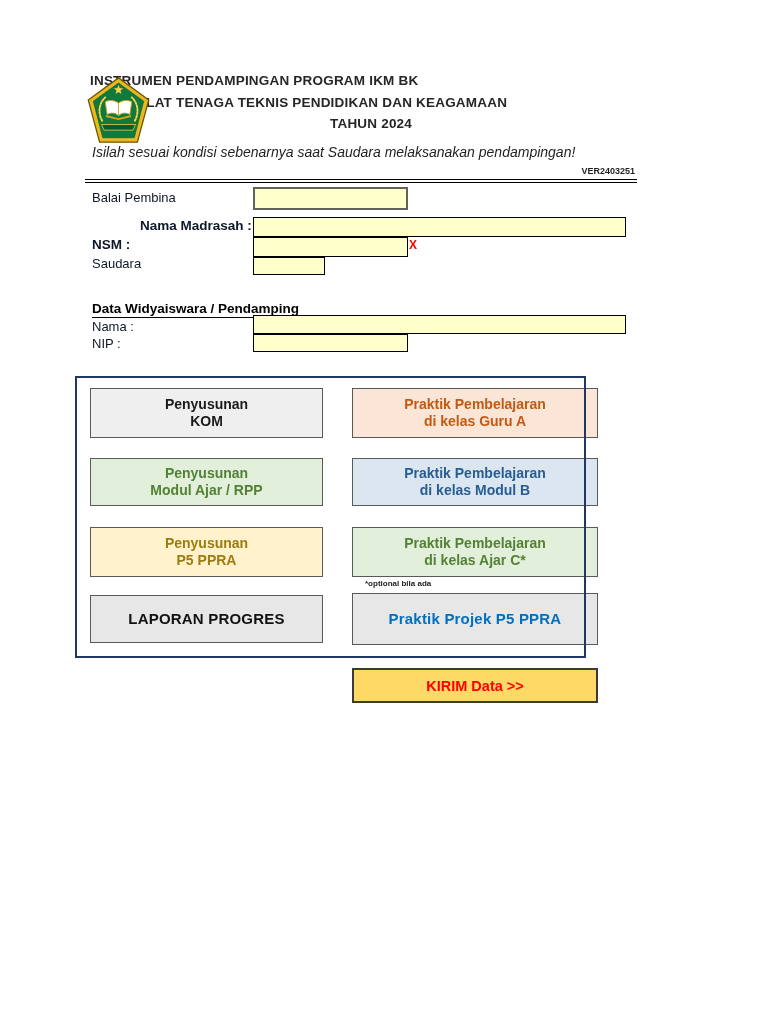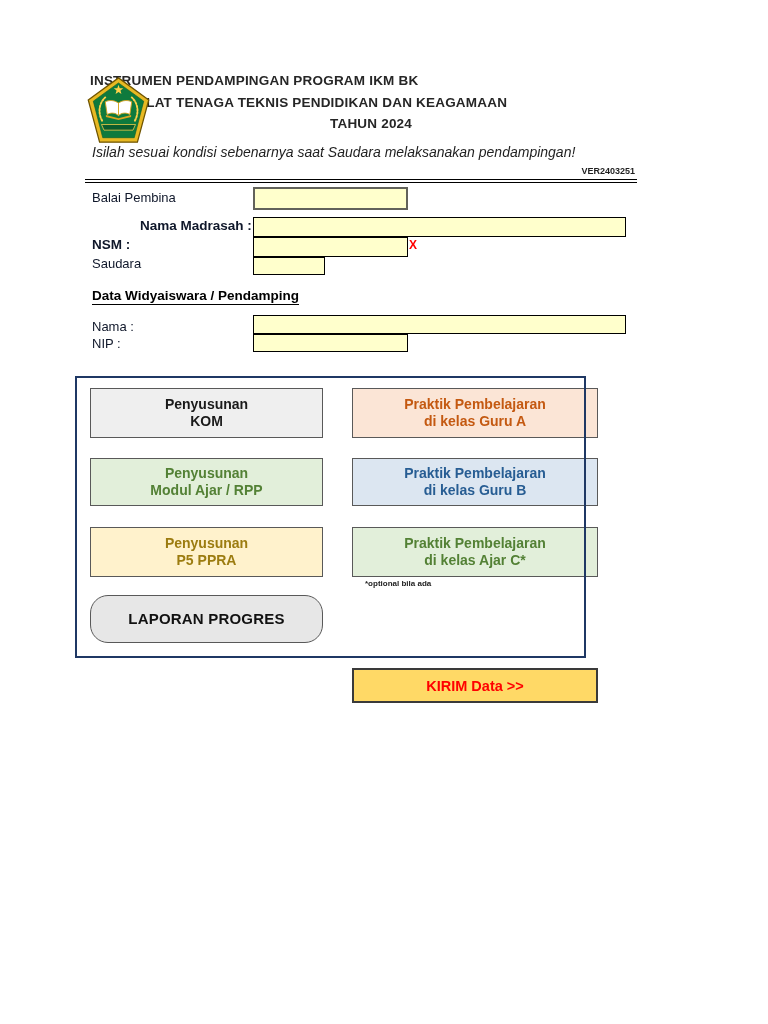--- a/index.html
+++ b/index.html
@@ -13,21 +13,21 @@
   .logo{z-index:3;}
   .note{font-size:14px;font-style:italic;color:#1f1f1f;white-space:nowrap;text-align:right;}
   .ver{font-size:9px;font-weight:bold;color:#1f1f1f;text-align:right;}
   .dbl-rule{border-top:1.5px solid #000;border-bottom:1.5px solid #000;height:2px;}
   
   .lbl{font-size:13px;color:#0f172a;white-space:nowrap;}
   .lbl.b{font-weight:bold;font-size:13.5px;}
   .ybox{background:#ffffcc;border:1px solid #000;box-sizing:border-box;cursor:text;}
   .ybox.thick{border:2px solid #62625a;}
   .err{font-size:12px;font-weight:bold;color:#ff0000;}
-  .sect{font-size:13.5px;font-weight:bold;color:#000;border-bottom:1.5px solid #000;padding-bottom:1px;white-space:nowrap;}
+  .sect{font-size:13.5px;font-weight:bold;color:#000;border-bottom:1.5px solid #000;padding-bottom:1px;white-space:nowrap;margin-top:13px;}
   
   .sel-rect{border:2px solid #1f3864;z-index:10;pointer-events:none;background:transparent;}
   .menu-btn{
     display:flex;flex-direction:column;align-items:center;justify-content:center;
     border:1.5px solid #595959;box-sizing:border-box;z-index:5;
     font-family:"Liberation Sans",sans-serif;font-weight:bold;font-size:14px;line-height:1.2;
     text-align:center;cursor:pointer;padding:0;
   }
   .menu-btn span{display:block;}
   .menu-btn.big{font-size:15px;letter-spacing:.2px;}
@@ -96,39 +96,42 @@
     <span>di kelas Guru A</span>
   </button>
 
   <button class="abs menu-btn" style="left: 90px; top: 458px; width: 233px; height: 48px; background-color: rgb(226, 239, 218); color: rgb(83, 129, 53);">
     <span>Penyusunan</span>
     <span>Modul Ajar / RPP</span>
   </button>
 
   <button class="abs menu-btn" style="left: 352px; top: 458px; width: 246px; height: 48px; background-color: rgb(220, 230, 241); color: rgb(39, 93, 147);">
     <span>Praktik Pembelajaran</span>
-    <span>di kelas Guru B</span>
+    <span>di kelas Modul B</span>
   </button>
 
   <button class="abs menu-btn" style="left: 90px; top: 527px; width: 233px; height: 50px; background-color: rgb(255, 242, 204); color: rgb(156, 124, 16);">
     <span>Penyusunan</span>
     <span>P5 PPRA</span>
   </button>
 
   <button class="abs menu-btn" style="left: 352px; top: 527px; width: 246px; height: 50px; background-color: rgb(226, 239, 218); color: rgb(83, 129, 53);">
     <span>Praktik Pembelajaran</span>
     <span>di kelas Ajar C*</span>
   </button>
 
   <div class="abs footnote" style="left:365px;top:579px;">*optional bila ada</div>
 
-  <button class="abs menu-btn big" style="left: 90px; top: 595px; width: 233px; height: 48px; background-color: rgb(231, 231, 231); color: rgb(17, 17, 17); border-radius: 18px;">
+  <button class="abs menu-btn big" style="left: 90px; top: 595px; width: 233px; height: 48px; background-color: rgb(231, 231, 231); color: rgb(17, 17, 17);">
     <span>LAPORAN PROGRES</span>
   </button>
 
+  <button class="abs menu-btn big" style="left: 352px; top: 593px; width: 246px; height: 52px; background-color: rgb(231, 231, 231); color: rgb(0, 112, 192);">
+    <span>Praktik Projek P5 PPRA</span>
+  </button>
 
   <div class="abs sel-rect" style="left:75px;top:376px;width:507px;height:278px;"></div>
 
   <button class="abs kirim" style="left:352px;top:668px;width:246px;height:35px;justify-content:center;">
     <span>KIRIM Data &gt;&gt;</span>
   </button>
 
 </div>
 
 </body></html>

